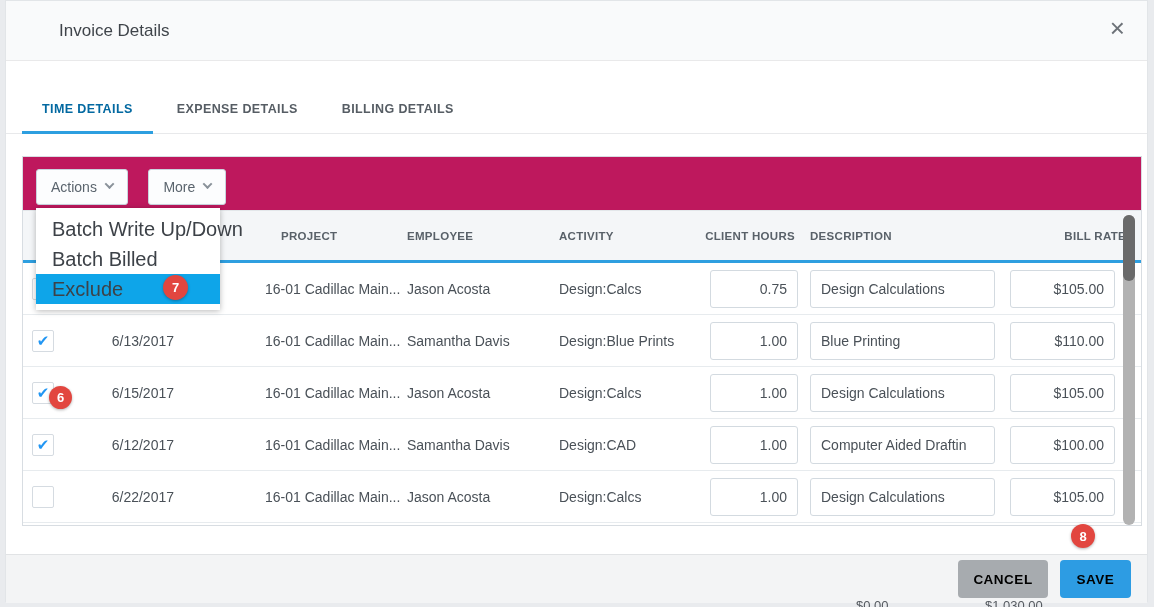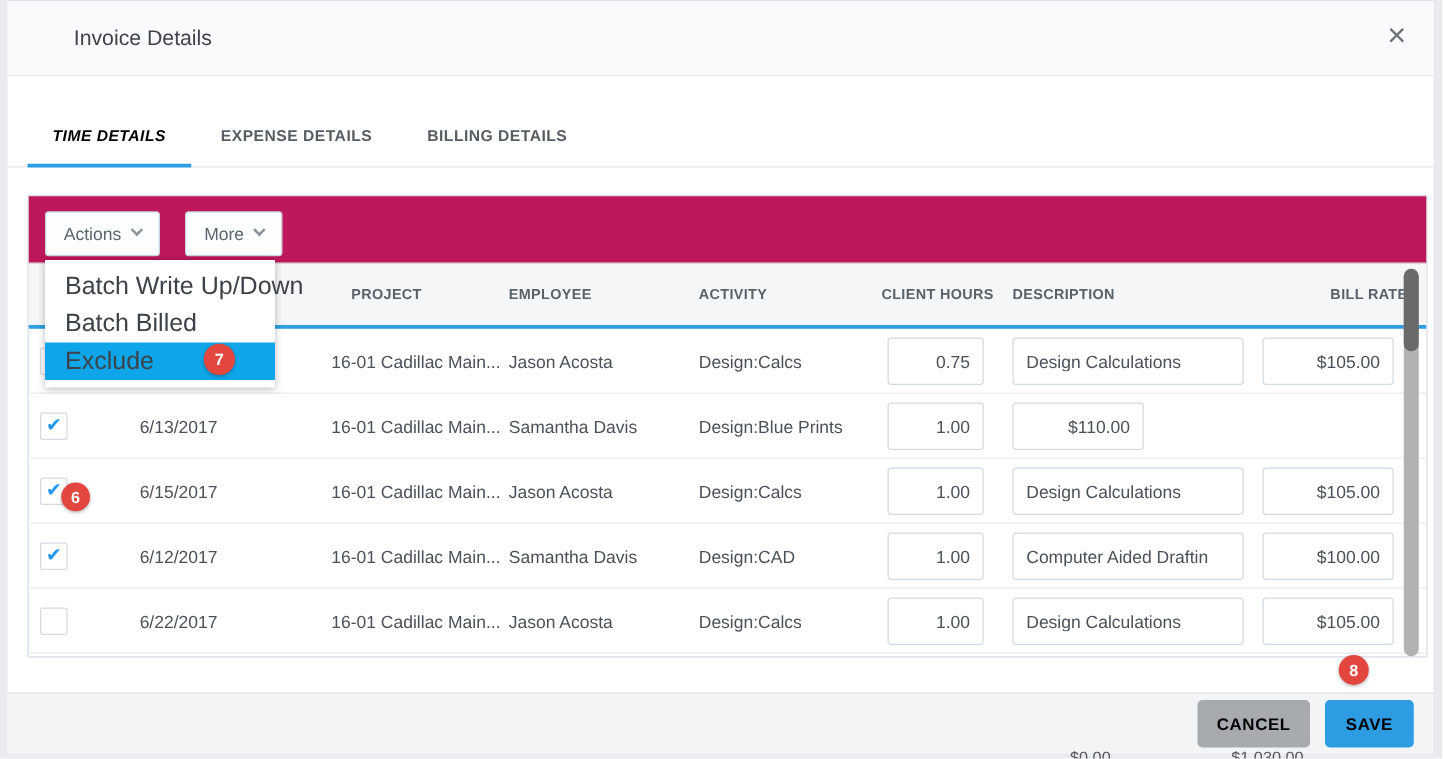--- a/index.html
+++ b/index.html
@@ -7,21 +7,21 @@
   .page { position:relative; width:1154px; height:607px; background:#e9ebee; overflow:hidden; }
 
   .modal { position:absolute; left:5px; top:0; width:1143px; height:602px; background:#fff; border:1px solid #e2e5e8; }
 
   .modal-header { position:absolute; left:0; top:0; width:100%; height:60px; background:#f9fafb; border-bottom:1px solid #e9e9ea; }
   .modal-title { position:absolute; left:53px; top:20px; font-size:17px; color:#3f444a; }
   .close-x { position:absolute; right:22px; top:14px; font-size:26px; line-height:26px; color:#6d7278; cursor:pointer; font-weight:400; }
 
   .tabs { position:absolute; left:0; top:60px; width:100%; height:73px; border-bottom:1px solid #e8e9eb; display:flex; align-items:flex-end; padding-left:16px; }
   .tab { padding:0 20px 15px; font-size:12.5px; font-weight:600; letter-spacing:.4px; color:#565d64; border-bottom:3px solid transparent; margin-bottom:-1px; cursor:pointer; white-space:nowrap; }
-  .tab.active { color:#000000; border-bottom-color:#2d9fe0;font-style:italic; }
+  .tab.active { color:#0369a1; border-bottom-color:#2d9fe0; }
   .tab + .tab { margin-left:4px; }
 
   .table-container { position:absolute; left:16px; top:155px; width:1120px; height:370px; border:1px solid #d8dde2; background:#fff; }
   .toolbar { height:54px; background:#be185d; border-bottom:1px solid #e3e7ea; padding:12px 0 0 13px; }
   .tb-btn { display:inline-flex; align-items:center; height:36px; padding:0 14px; background:#fcfdfe; border:1px solid #c9d4de; border-radius:3px; font-size:14px; color:#5a646d; cursor:pointer; }
   .tb-btn + .tb-btn { margin-left:16px; }
   .chev { display:inline-block; width:7px; height:7px; border-right:2px solid #8a929a; border-bottom:2px solid #8a929a; transform:rotate(45deg) translate(-1px,-1px); margin-left:9px; margin-top:-3px; }
 
   .grid { display:grid; grid-template-columns:40px 190px 145px 150px 148px 95px 200px 1fr; align-items:center; padding-left:9px; }
   .grid-header { height:52px; background:#f4f6f8; border-bottom:3px solid #2e9fe0; }
@@ -33,21 +33,21 @@
   .gh.rate { text-align:right; padding-right:15px; }
 
   .row { height:52px; border-bottom:1px solid #e7ebee; font-size:14px; color:#4a5158; }
   .cell-date { text-align:right; padding-right:88px; }
   .cell-project { padding-left:3px; }
   .cell-activity { padding-left:2px; }
   .checkbox { width:22px; height:22px; border:1px solid #d5dbe1; border-radius:2px; background:#fff; display:flex; align-items:center; justify-content:center; cursor:pointer; }
   .checkbox .mark { display:none; color:#2196f3; font-size:15px; line-height:15px; }
   .checkbox.checked .mark { display:block; }
   .cell-input { height:38px; border:1px solid #d3dae0; border-radius:3px; background:#fff; font-family:"Liberation Sans",sans-serif; font-size:14px; color:#4a5158; outline:none; }
-  .inp-hours { width:77px; margin-left:5px; text-align:right; padding-right:10px; }
+  .inp-hours { width:88px; margin-left:5px; text-align:right; padding-right:10px; }
   .inp-desc  { width:185px; margin-left:10px; text-align:left; padding-left:10px; }
   .inp-rate  { width:105px; margin-left:10px; text-align:right; padding-right:10px; }
 
   .scrollbar { position:absolute; right:6px; top:58px; width:12px; height:310px; background:#b2b2b2; border-radius:6px; }
   .scroll-thumb { position:absolute; left:0; top:0; width:12px; height:66px; background:#6a6a6a; border-radius:6px; cursor:pointer; }
 
   .menu { position:absolute; left:30px; top:207px; width:184px; background:#fff; box-shadow:0 1px 6px rgba(0,0,0,.28); padding:6px 0; z-index:30; }
   .menu-item { height:30px; line-height:30px; padding-left:16px; font-size:20px; font-weight:400; color:#3d4248; cursor:pointer; white-space:nowrap; }
   .menu-item.highlighted { background:#0ea5e9; }
 
@@ -123,20 +123,21 @@
 
       <div class="grid row">
         <span class="checkbox checked">
             <span class="mark">✔</span>
           </span>
         <span class="cell-date">6/13/2017</span>
         <span class="cell-project">16-01 Cadillac Main...</span>
         <span>Samantha Davis</span>
         <span class="cell-activity">Design:Blue Prints</span>
         <span><input class="cell-input inp-hours" value="1.00" style=""></span>
+        <span><input class="cell-input inp-desc" value="Blue Printing" style=""></span>
         <span><input class="cell-input inp-rate" value="$110.00" style=""></span>
       </div>
 
       <div class="grid row">
         <span class="checkbox checked">
             <span class="mark">✔</span>
           </span>
         <span class="cell-date">6/15/2017</span>
         <span class="cell-project">16-01 Cadillac Main...</span>
         <span>Jason Acosta</span>

